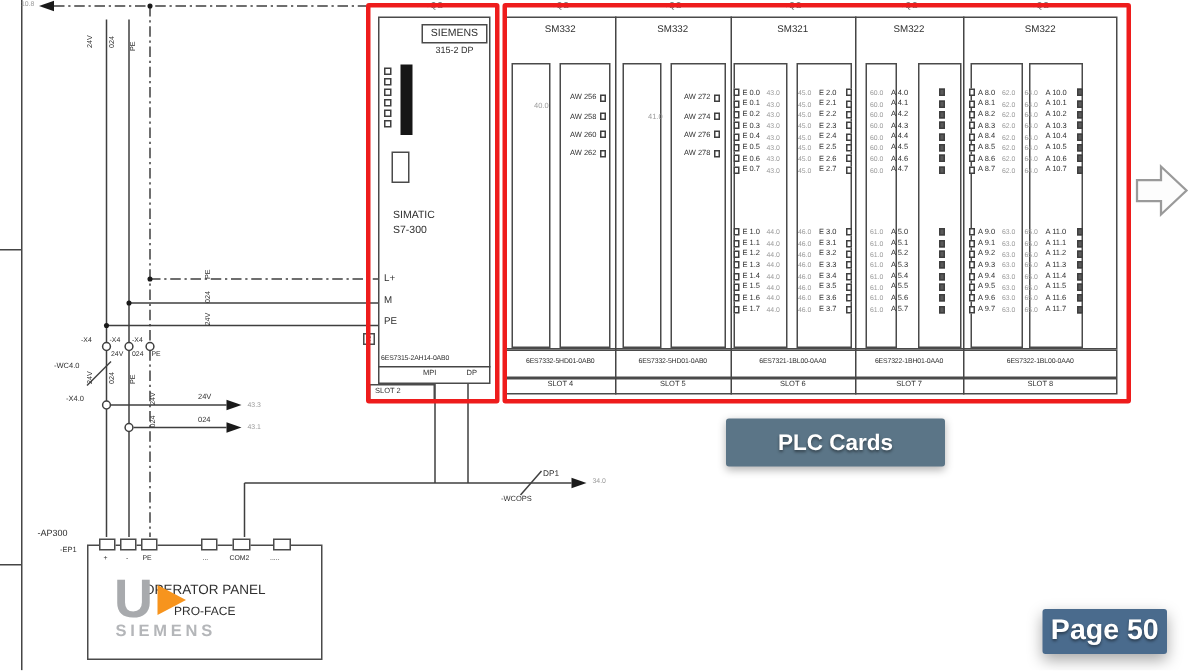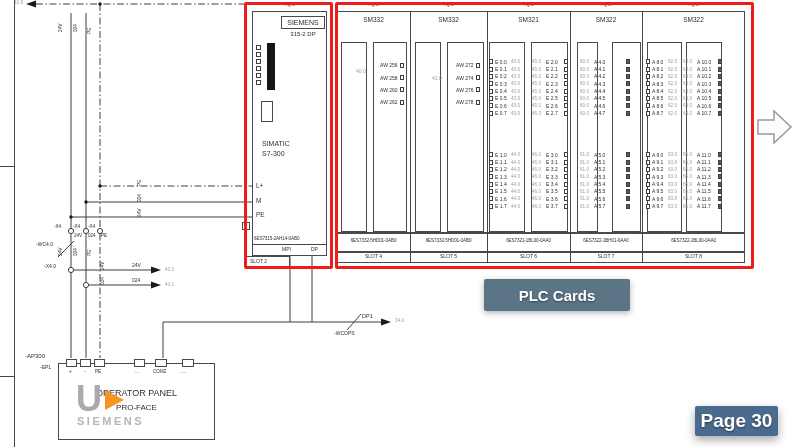--- a/index.html
+++ b/index.html
@@ -694,15 +694,15 @@
   <div class="t f8 c" style="left:58px;top:403px;width:157px;">PRO-FACE</div>
 
   <div id="logo-u">U</div>
   <div id="logo-arrow"></div>
   <div id="logo-word">SIEMENS</div>
 
   <div class="redbox" style="left:244px;top:2px;width:89px;height:267px;"></div>
   <div class="redbox" style="left:335px;top:2px;width:419px;height:267px;"></div>
 
   <div class="badge" style="left:458px;top:279px;width:146px;height:32px;font-size:15px;margin-left:26px;">PLC Cards</div>
-  <div class="badge" style="left:695px;top:406px;width:83px;height:30px;font-size:19px;background:#4a6b8d;box-shadow:0 4px 10px rgba(0,0,0,.35);">Page 30</div>
+  <div class="badge" style="left:695px;top:406px;width:83px;height:30px;font-size:19px;background:#4a6b8d;box-shadow:0 4px 10px rgba(0,0,0,.35);">Page 50</div>
 
 </div>
 
 </body></html>

